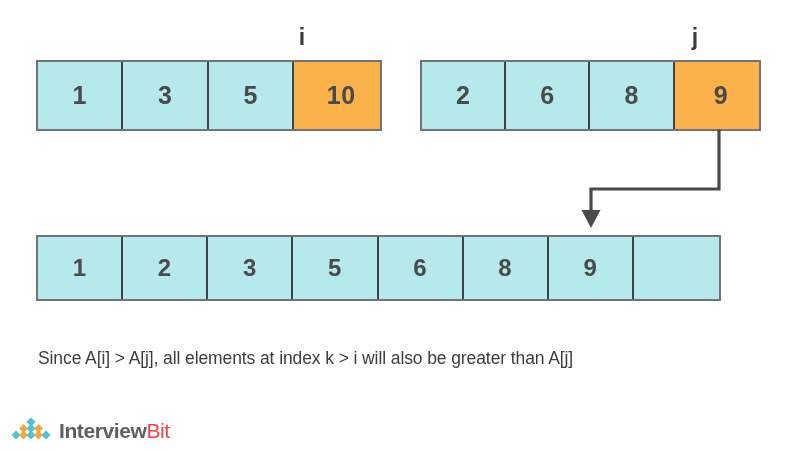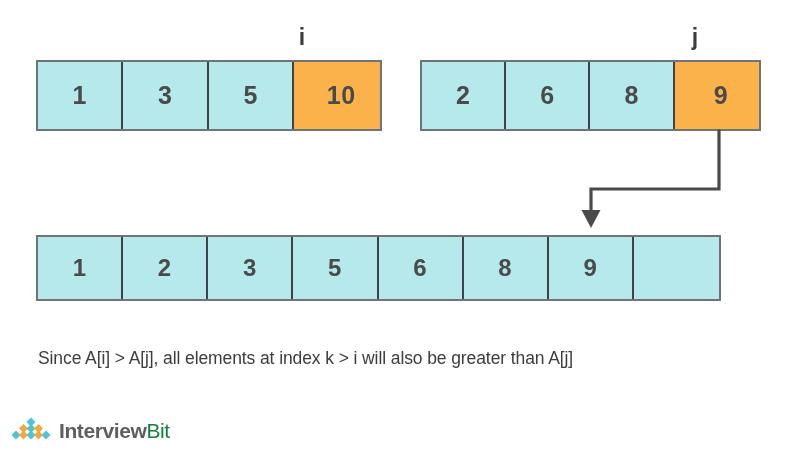--- a/index.html
+++ b/index.html
@@ -102,21 +102,21 @@
     gap: 7px;
   }
   #logo-mark { display: block; }
   #logo-text {
     font-size: 21px;
     font-weight: 700;
     color: #5b5f62;
     letter-spacing: -0.4px;
     line-height: 1;
   }
-  #logo-text .bit { font-weight: 400; color: #15803d; }
+  #logo-text .bit { font-weight: 400; color: #ef4444; }
 </style>
 </head>
 <body>
 
 <div class="stage">
 
   <div class="ptr-label" id="label-i">i</div>
   <div class="ptr-label" id="label-j">j</div>
 
   <div class="array" id="array-left">

